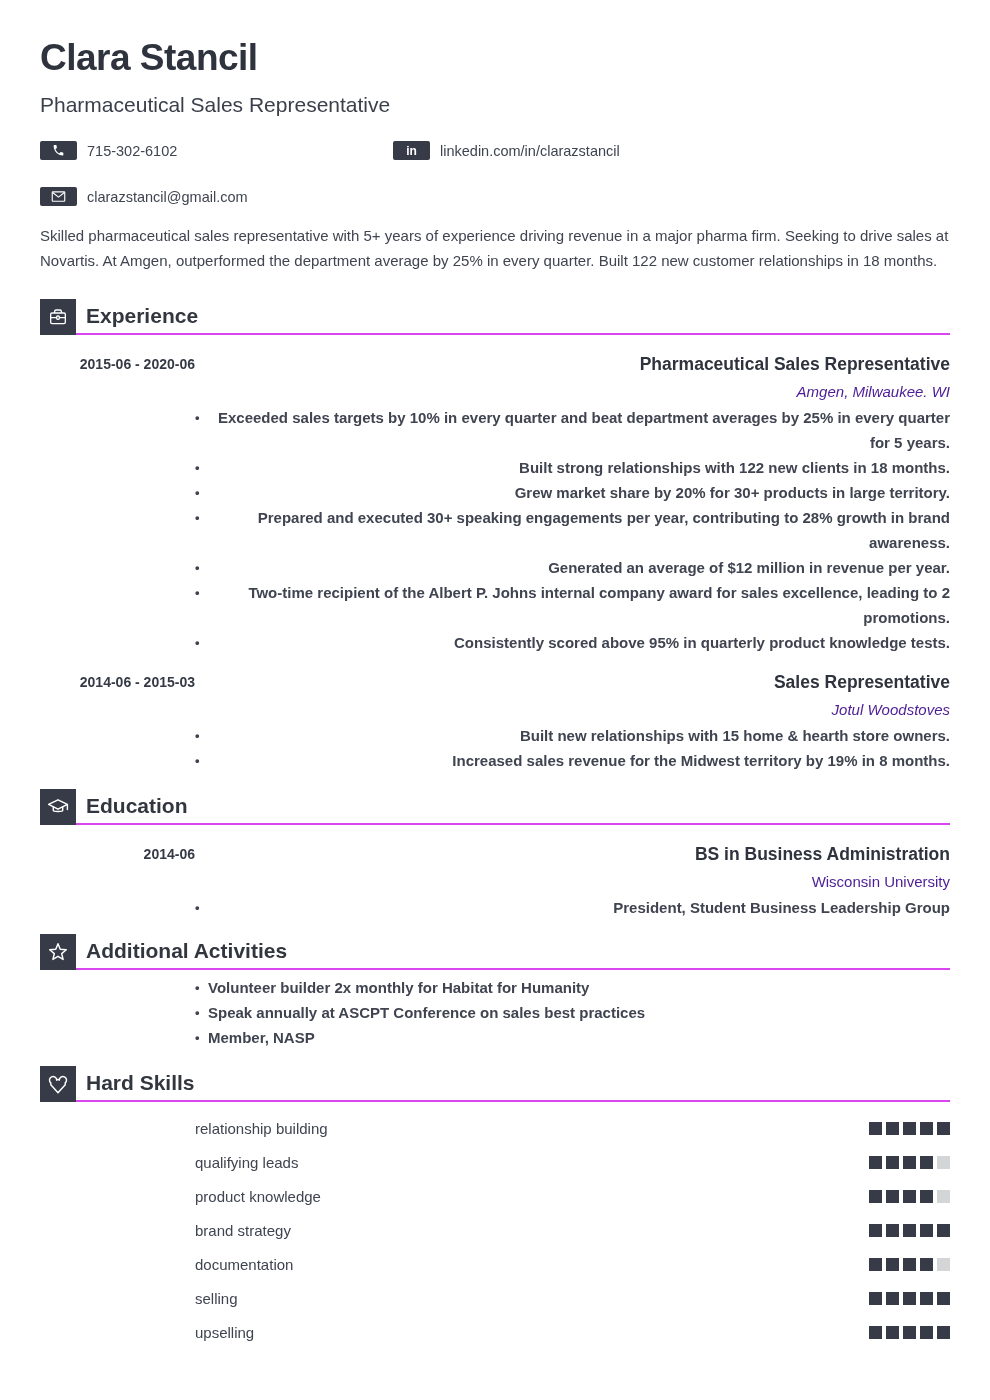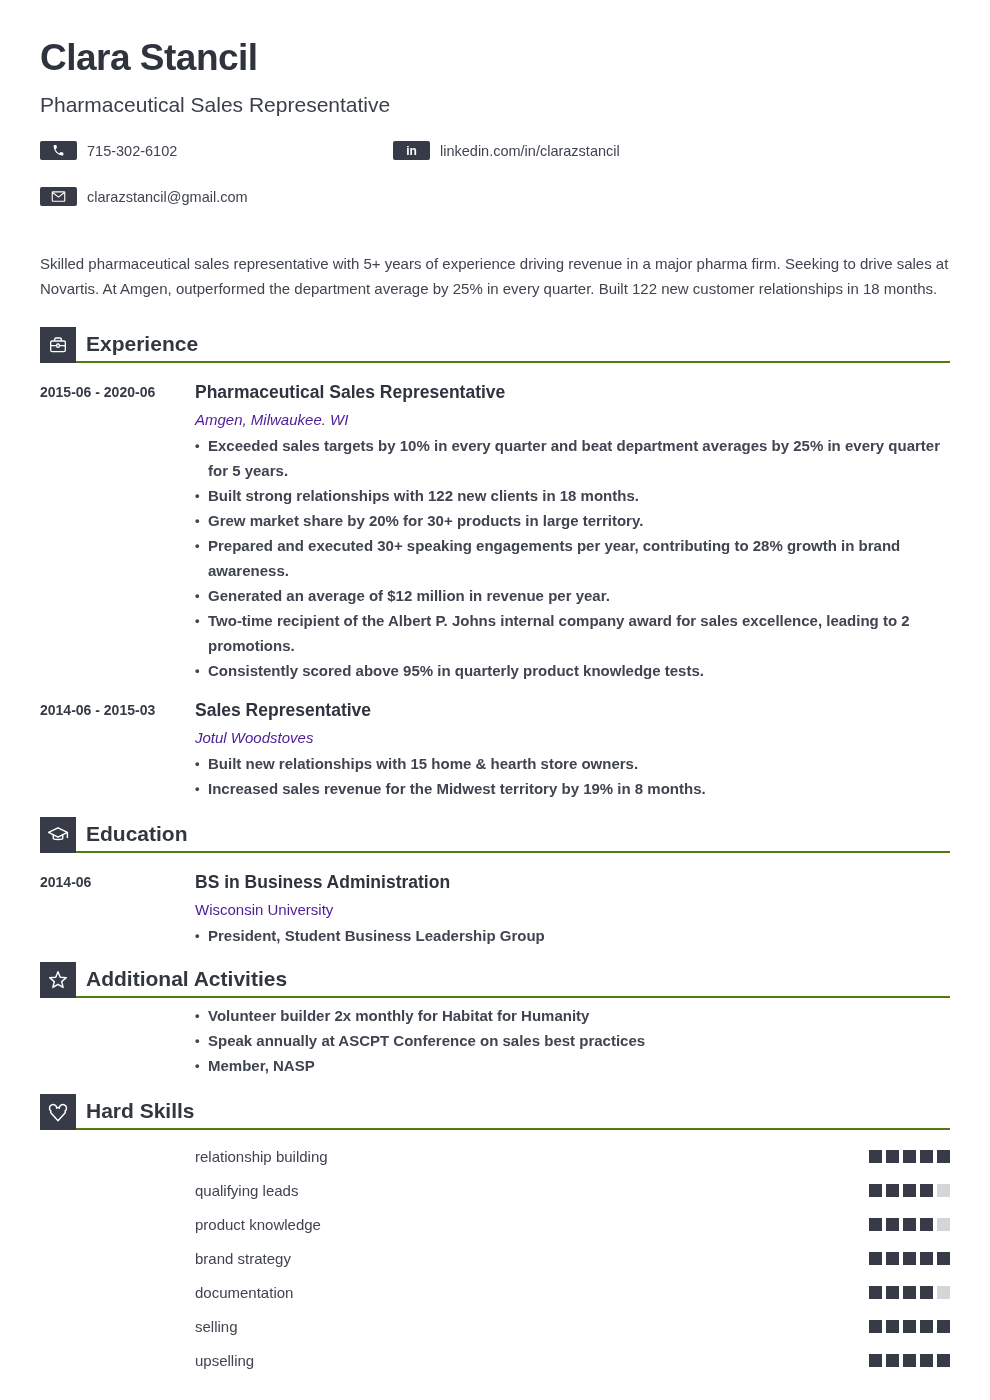--- a/index.html
+++ b/index.html
@@ -24,36 +24,36 @@
   }
   .contact { display:flex; align-items:center; height:20px; }
   .cicon {
     width:37px; height:19px; background:#363b47; border-radius:2px;
     display:flex; align-items:center; justify-content:center; flex:none;
   }
   .cicon svg { display:block; }
   .cicon.linkedin { color:#fff; font-weight:bold; font-size:12px; line-height:1; }
   .contact .ctext { margin-left:10px; font-size:14.5px; color:#3f4450; }
 
-  .summary { margin-top:44px; font-size:15px; line-height:25px; color:#3f4450; }
+  .summary { margin-top:16px; font-size:15px; line-height:25px; color:#3f4450; }
 
   
   .sec-head { display:flex; margin-top:0; }
   .sec-icon {
     width:36px; height:36px; background:#363b47; flex:none;
     display:flex; align-items:center; justify-content:center;
   }
   .sec-bar {
-    flex:1; height:36px; border-bottom:2px solid #4d7c0f;
+    flex:1; height:36px; border-bottom:2px solid #d946ef;
     display:flex; align-items:center;
   }
   .sec-label { margin-left:10px; font-size:21px; font-weight:bold; color:#31363f; }
 
   
-  .entry { display:grid; grid-template-columns:155px 1fr; }
+  .entry { display:grid; grid-template-columns:155px 1fr;text-align:right; }
   .entry .edate { font-size:14px; font-weight:bold; color:#343a46; padding-top:3px; }
   .entry .etitle { font-size:17.5px; font-weight:bold; color:#2e333e; line-height:22px; }
   .entry .esub { margin-top:8px; font-size:15px; color:#4c1d95; }
   .entry .esub.italic { font-style:italic; }
   ul.bullets { list-style:none; margin-top:5px;font-weight:bold; }
   ul.bullets li {
     position:relative; padding-left:13px;
     font-size:15px; line-height:25px; color:#3f4450;
   }
   ul.bullets li::before {

